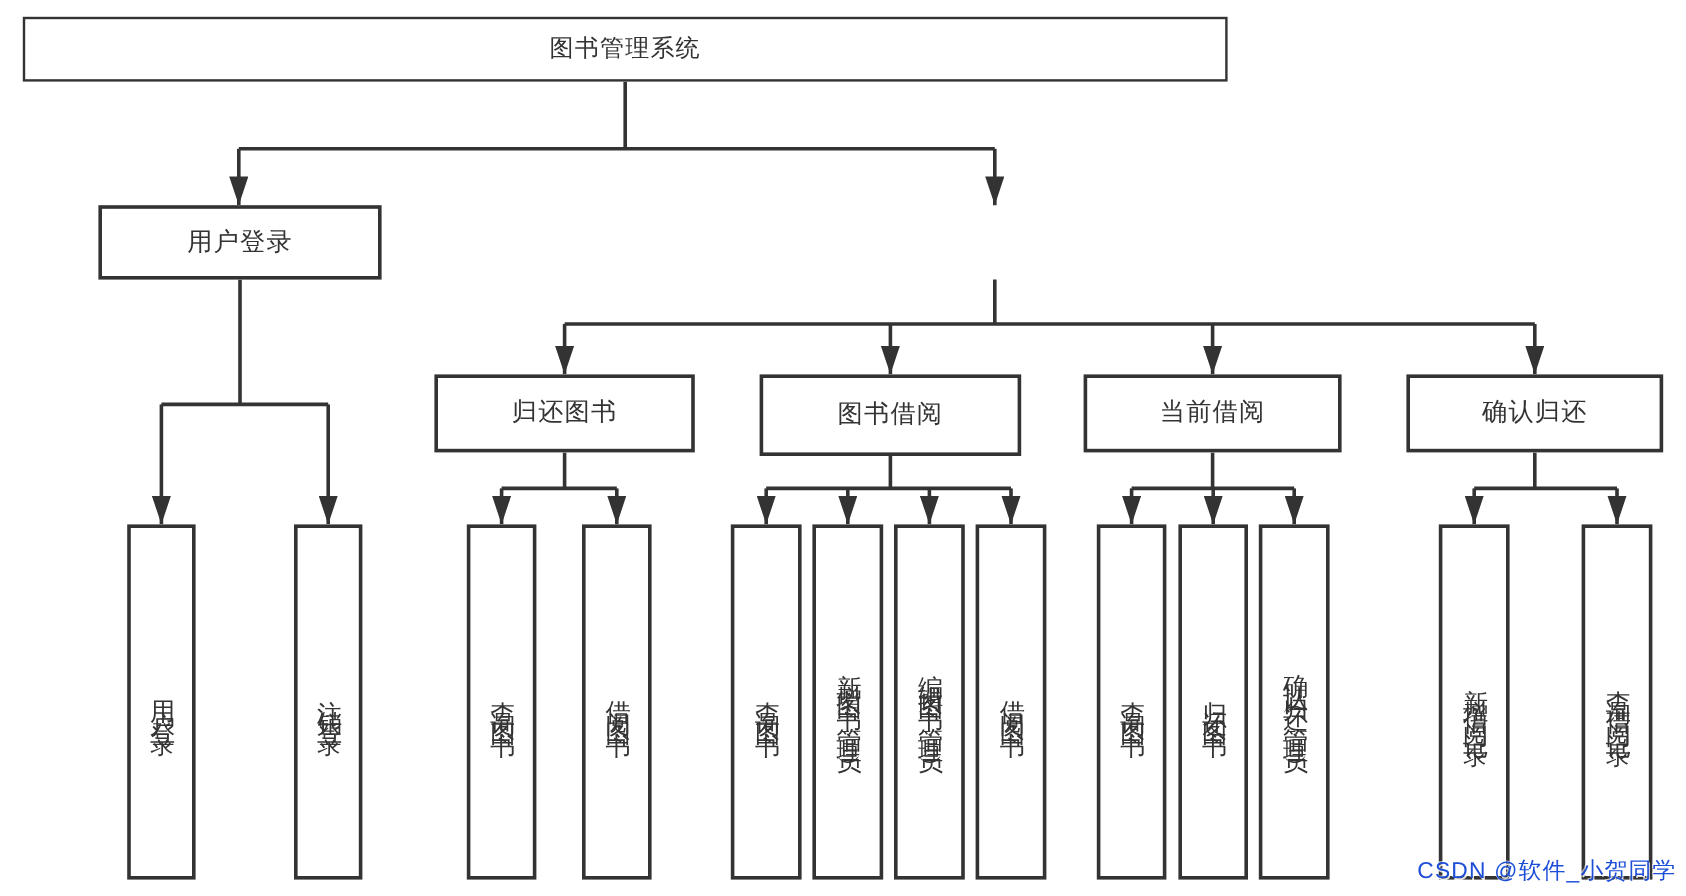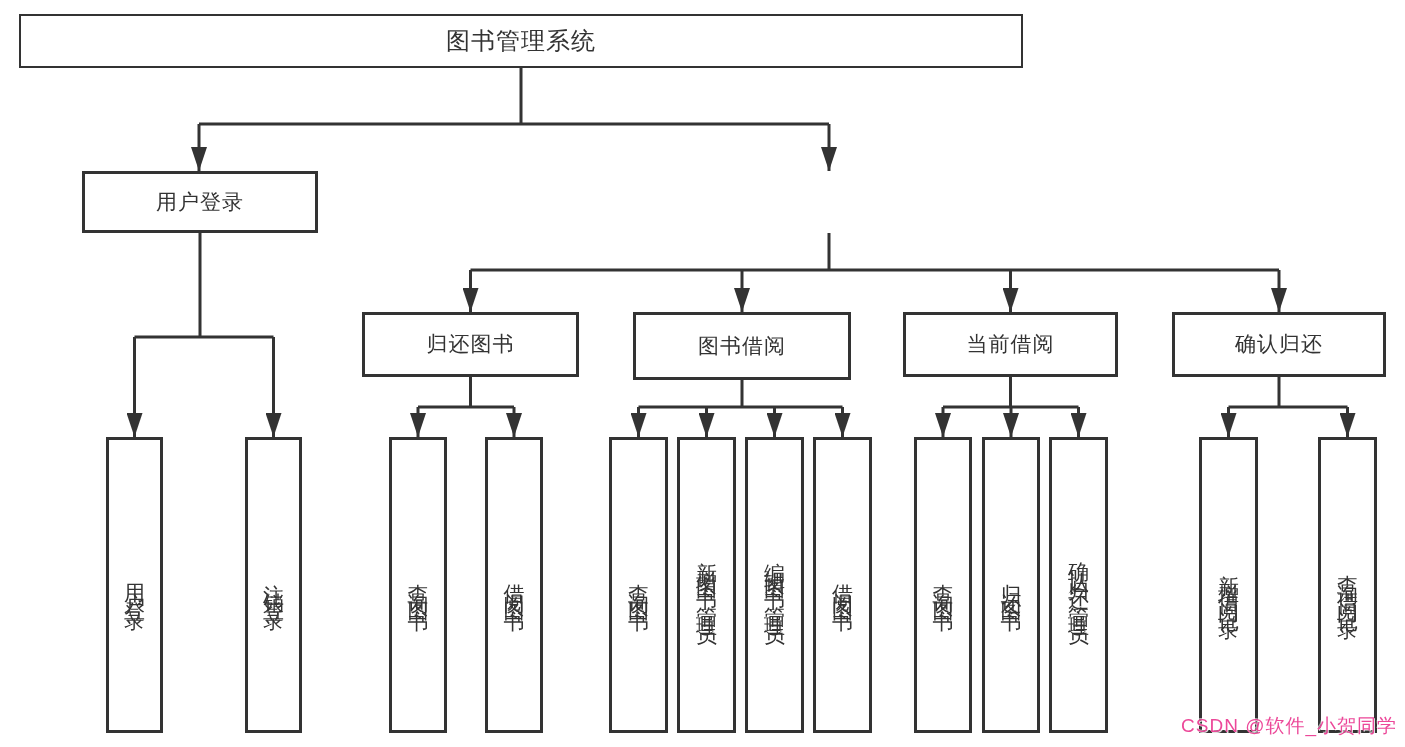--- a/index.html
+++ b/index.html
@@ -24,35 +24,35 @@
     background: #ffffff;
     color: #333333;
     display: flex;
     align-items: center;
     justify-content: center;
     font-size: 21px;
     letter-spacing: 1px;
     text-align: center;
     line-height: 1.15;
   }
-  .node.root { border-width: 2px; font-size: 24px; }
+  .node.root { border-width: 2px; font-size: 20px; }
   .node.v {
     writing-mode: vertical-rl;
     text-orientation: mixed;
     letter-spacing: 9px;
     font-size: 21px;
     padding: 4px 0;
   }
   .watermark {
     position: absolute;
     right: 8px;
     top: 713px;
     font-size: 19px;
     letter-spacing: 1px;
-    color: #ec4899;
+    color: #1d4ed8;
     text-shadow: 1px 1px 0 rgba(255,255,255,0.85), -1px -1px 0 rgba(255,255,255,0.6);
     white-space: nowrap;
     z-index: 5;
   }
 </style>
 </head>
 <body>
 
 <div class="stage">
 

